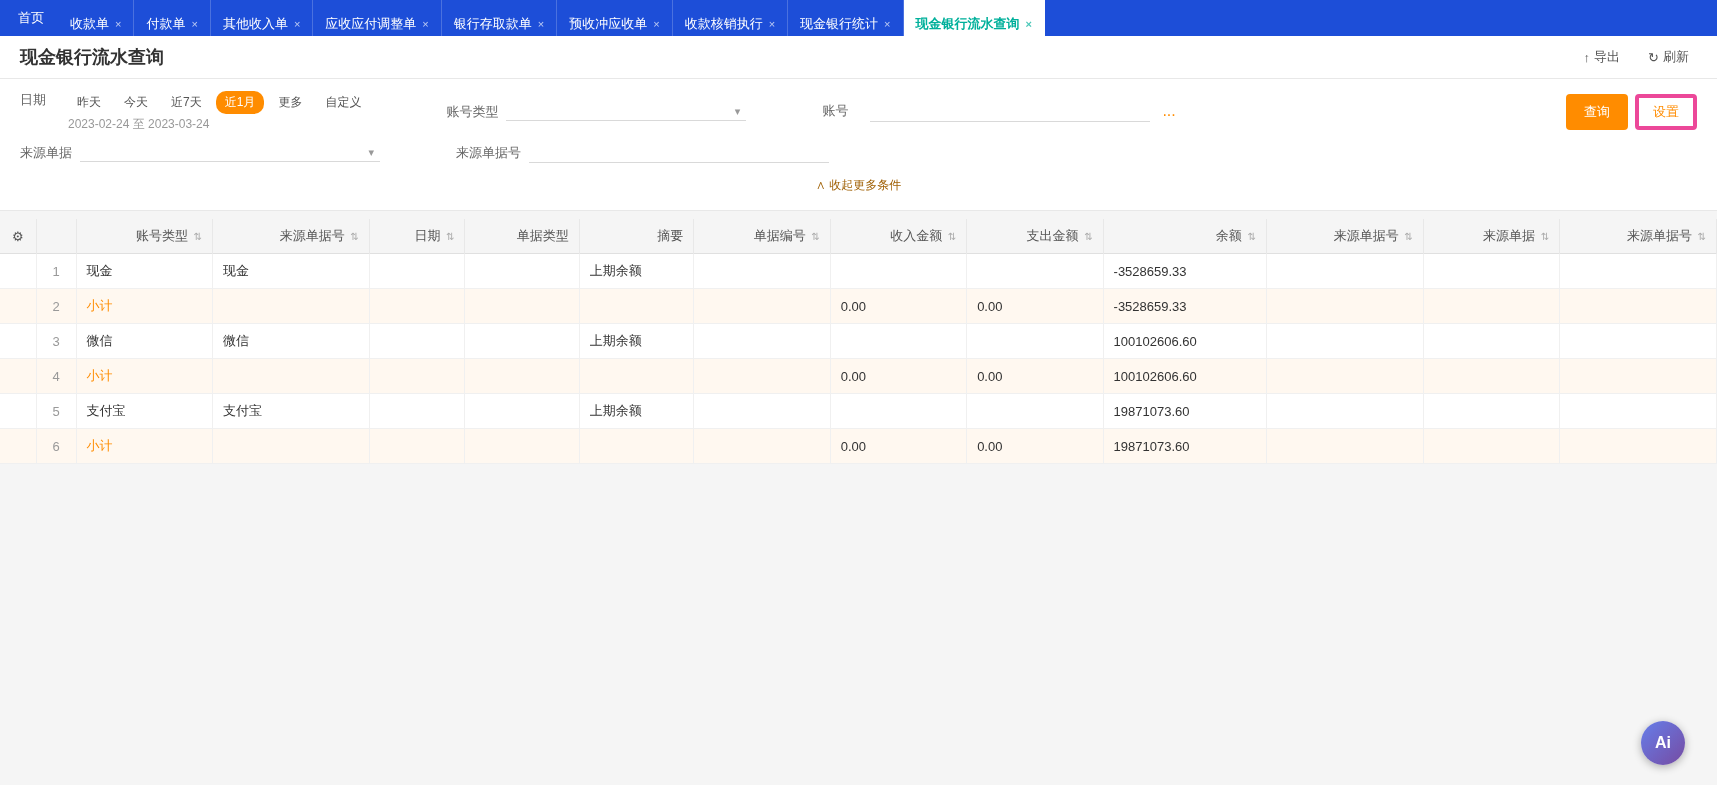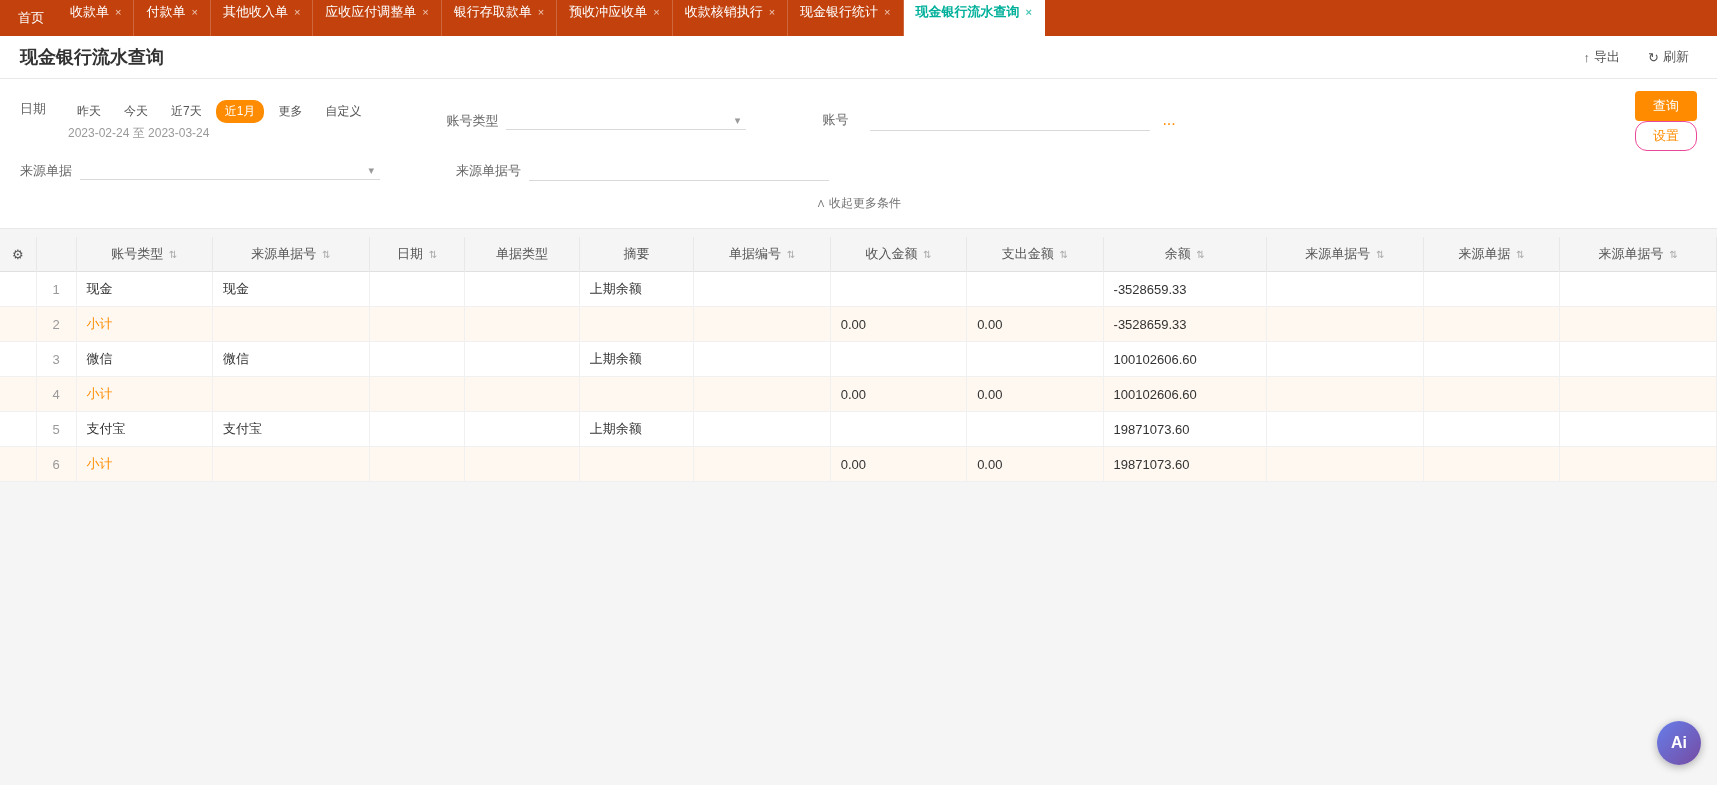--- a/index.html
+++ b/index.html
@@ -1,22 +1,22 @@
 <!DOCTYPE html>
 <html><head>
   <meta charset="utf-8">
   <style>
     * { box-sizing: border-box; margin: 0; padding: 0; }
     body { font-family: 'Microsoft YaHei', Arial, sans-serif; font-size: 13px; background: #f5f5f5; color: #333; }
 
     
     .top-nav {
-      background: #c2410c;
-      display: flex;
-      align-items: flex-end;
+      background: #1d4ed8;
+      display: flex;
+      align-items: flex-start;
       height: 36px;
       padding: 0 4px;
       overflow: hidden;
     }
     .nav-tab {
       display: flex;
       align-items: center;
       padding: 0 12px;
       height: 48px;
       color: #fff;
@@ -152,54 +152,53 @@
       color: #fff;
       border: none;
       padding: 6px 18px;
       border-radius: 4px;
       cursor: pointer;
       font-size: 13px;
     }
     .settings-btn {
       background: #fff;
       color: #ff8c00;
-      border: 1px solid #ec4899;
+      border: 4px solid #ec4899;
       padding: 5px 14px;
-      border-radius: 12px;
+      border-radius: 4px;
       cursor: pointer;
       font-size: 13px;
     }
     .collapse-bar {
       text-align: center;
       padding: 4px;
       cursor: pointer;
-      color: #737373;
+      color: #a16207;
       font-size: 12px;
       margin-top: 4px;
-      font-family: Liberation Serif, serif;
     }
 
     
     .table-container {
       background: #fff;
       margin: 8px 0 0 0;
       overflow-x: auto;
     }
     table {
       width: 100%;
       border-collapse: collapse;
       font-size: 13px;
     }
     thead tr {
       background: #f5f5f5;
       border-bottom: 1px solid #e0e0e0;
     }
     thead th {
       padding: 8px 10px;
-      text-align: center;
+      text-align: right;
       color: #555;
       font-weight: normal;
       white-space: nowrap;
       border-right: 1px solid #e8e8e8;
     }
     thead th .sort-icon {
       font-size: 10px;
       color: #aaa;
       margin-left: 2px;
     }
@@ -219,21 +218,21 @@
     .row-num { color: #999; }
     .subtotal-label { color: #ff8c00; margin-top: 37px; }
     .gear-col {
       width: 36px;
       text-align: center;
     }
 
     .ai-badge {
       position: fixed;
       bottom: 20px;
-      right: 16px;
+      right: 32px;
       background: linear-gradient(135deg, #667eea 0%, #764ba2 100%);
       color: #fff;
       border-radius: 50%;
       width: 44px;
       height: 44px;
       display: flex;
       align-items: center;
       justify-content: center;
       font-size: 16px;
       font-weight: bold;
@@ -323,21 +322,21 @@
         <span class="filter-select-arrow">▾</span>
       </div>
     </div>
 
     <div style="display:flex;align-items:flex-start;gap:8px;margin-left:60px;">
       <span class="filter-label">账号</span>
       <input class="filter-input" style="min-width: 280px;">
       <span class="filter-dots">...</span>
     </div>
 
-    <div style="display:flex;flex-direction:column;gap:0;margin-left:auto;">
+    <div style="display:flex;flex-direction:row;gap:7px;margin-left:auto;">
       <button class="query-btn">查询</button>
       <button class="settings-btn">设置</button>
     </div>
   </div>
 
   <div class="filter-row">
 
     <div style="display:flex;align-items:center;gap:8px;">
       <span class="filter-label">来源单据</span>
       <div class="filter-select" style="min-width:300px;">

